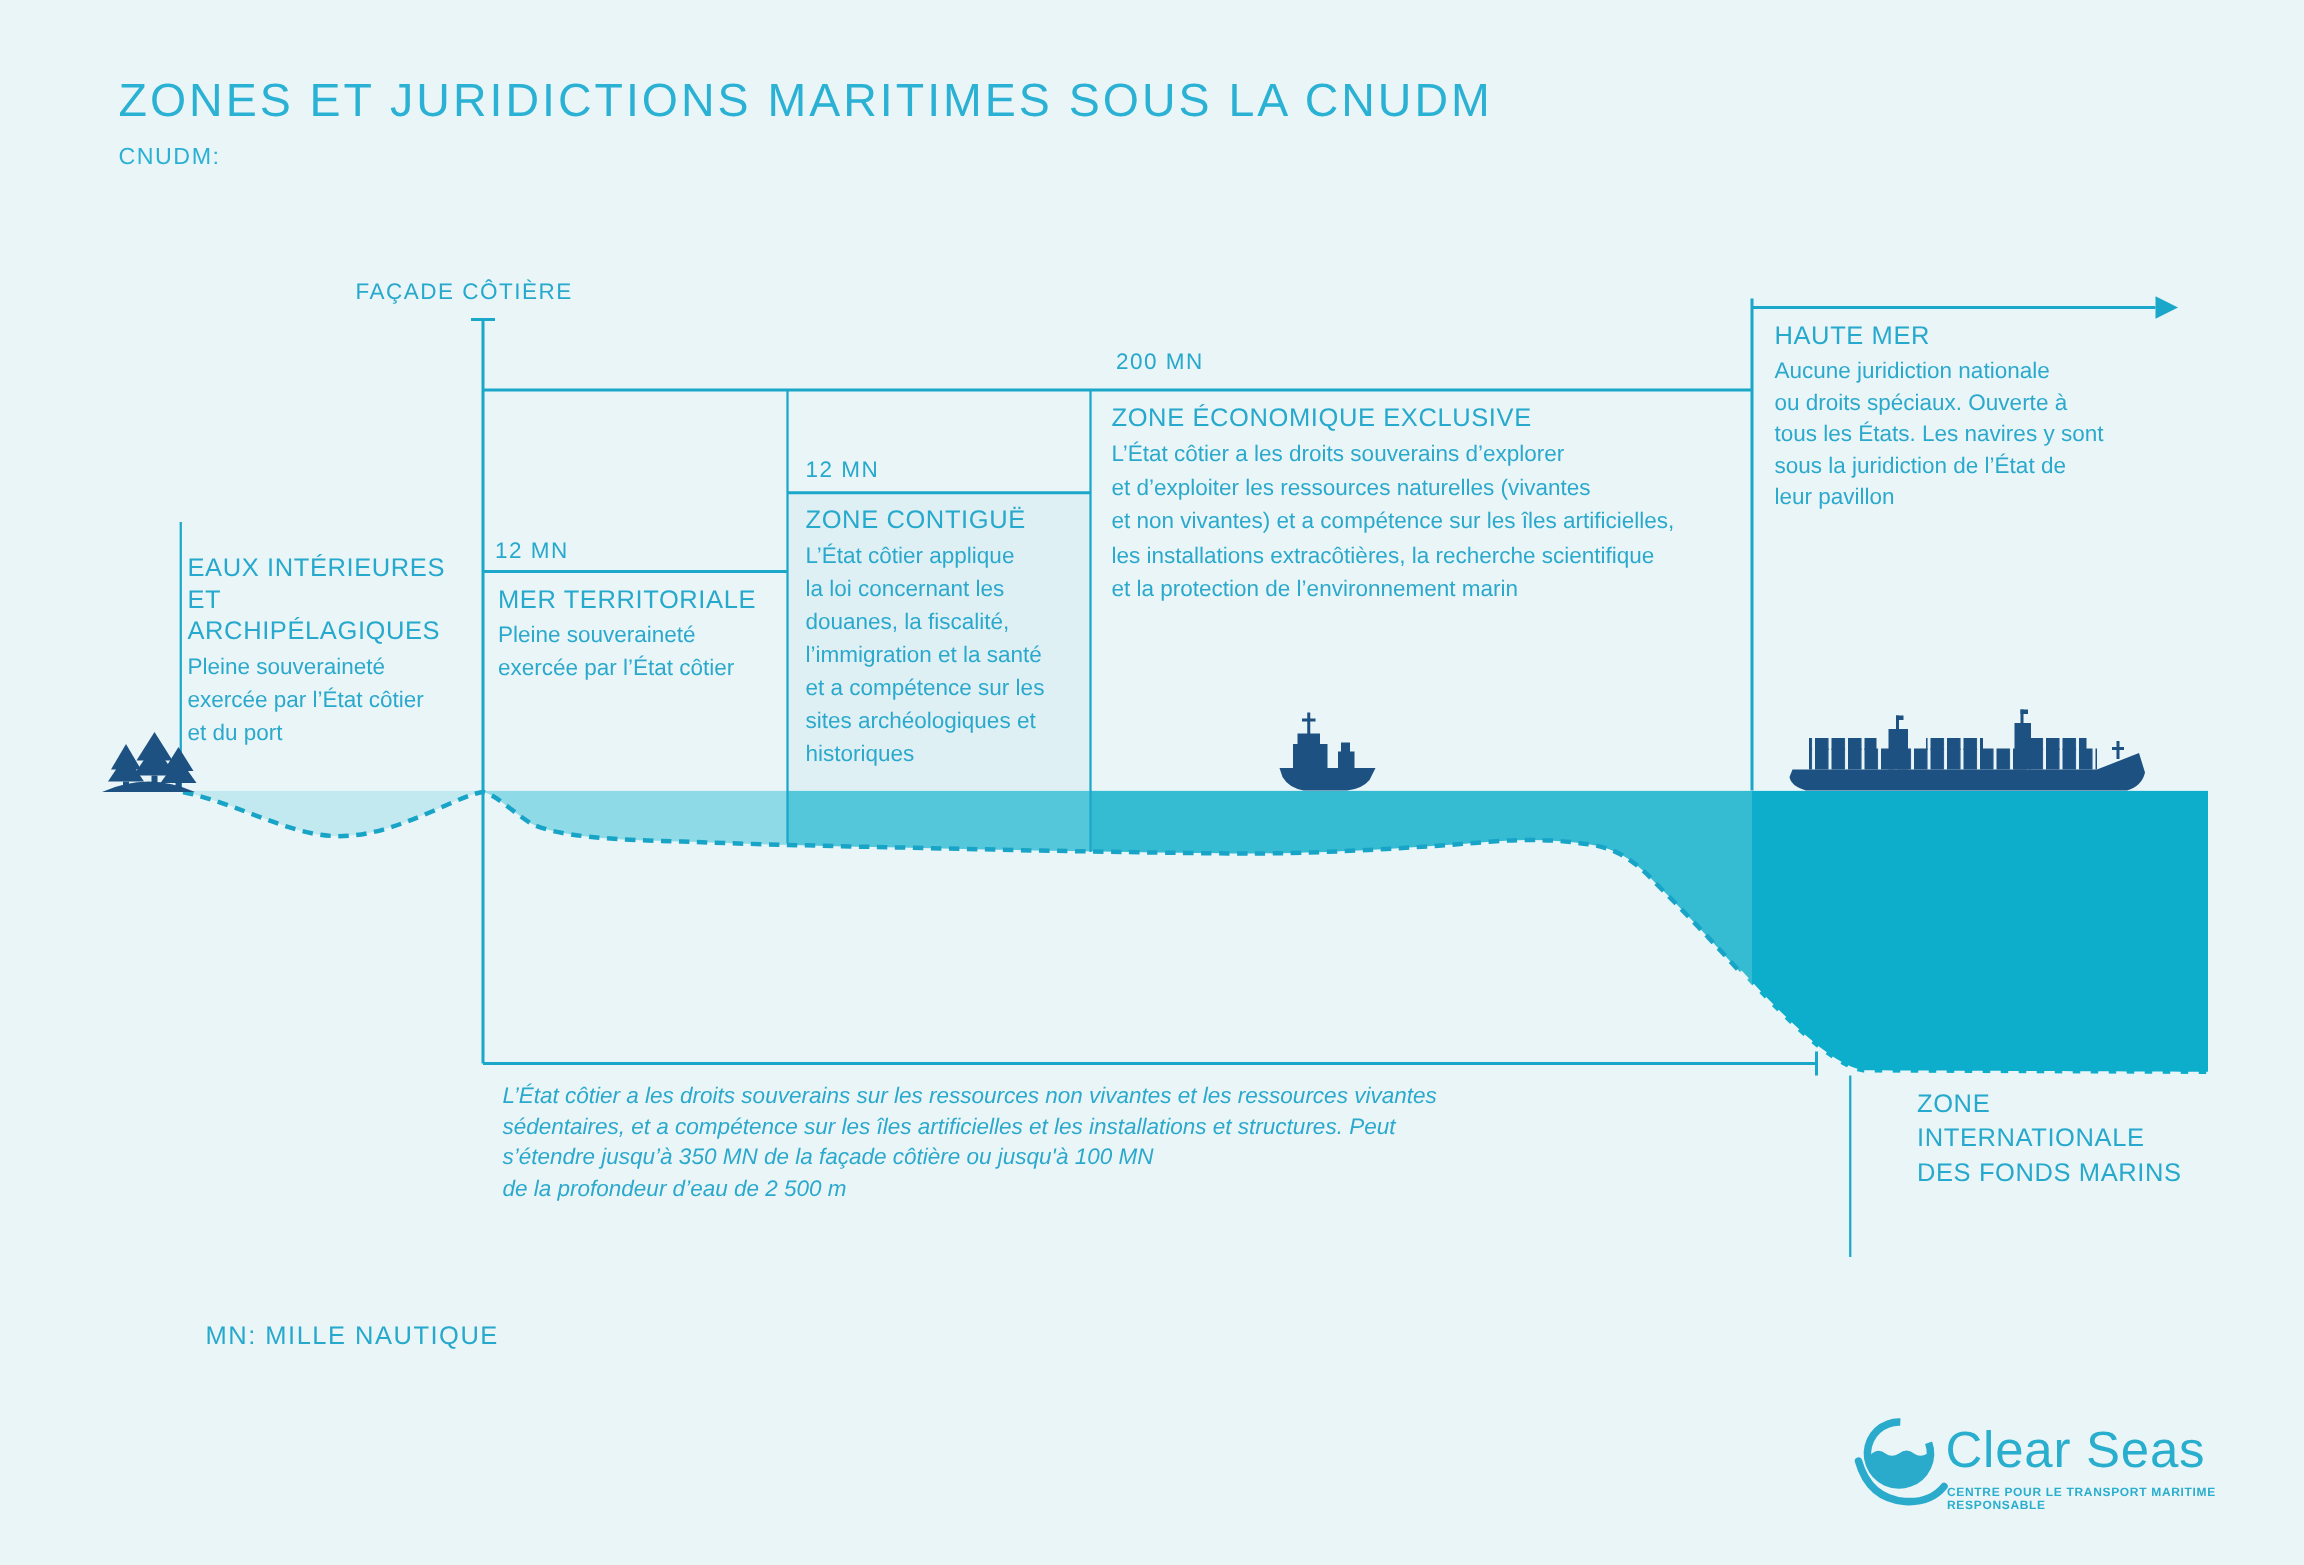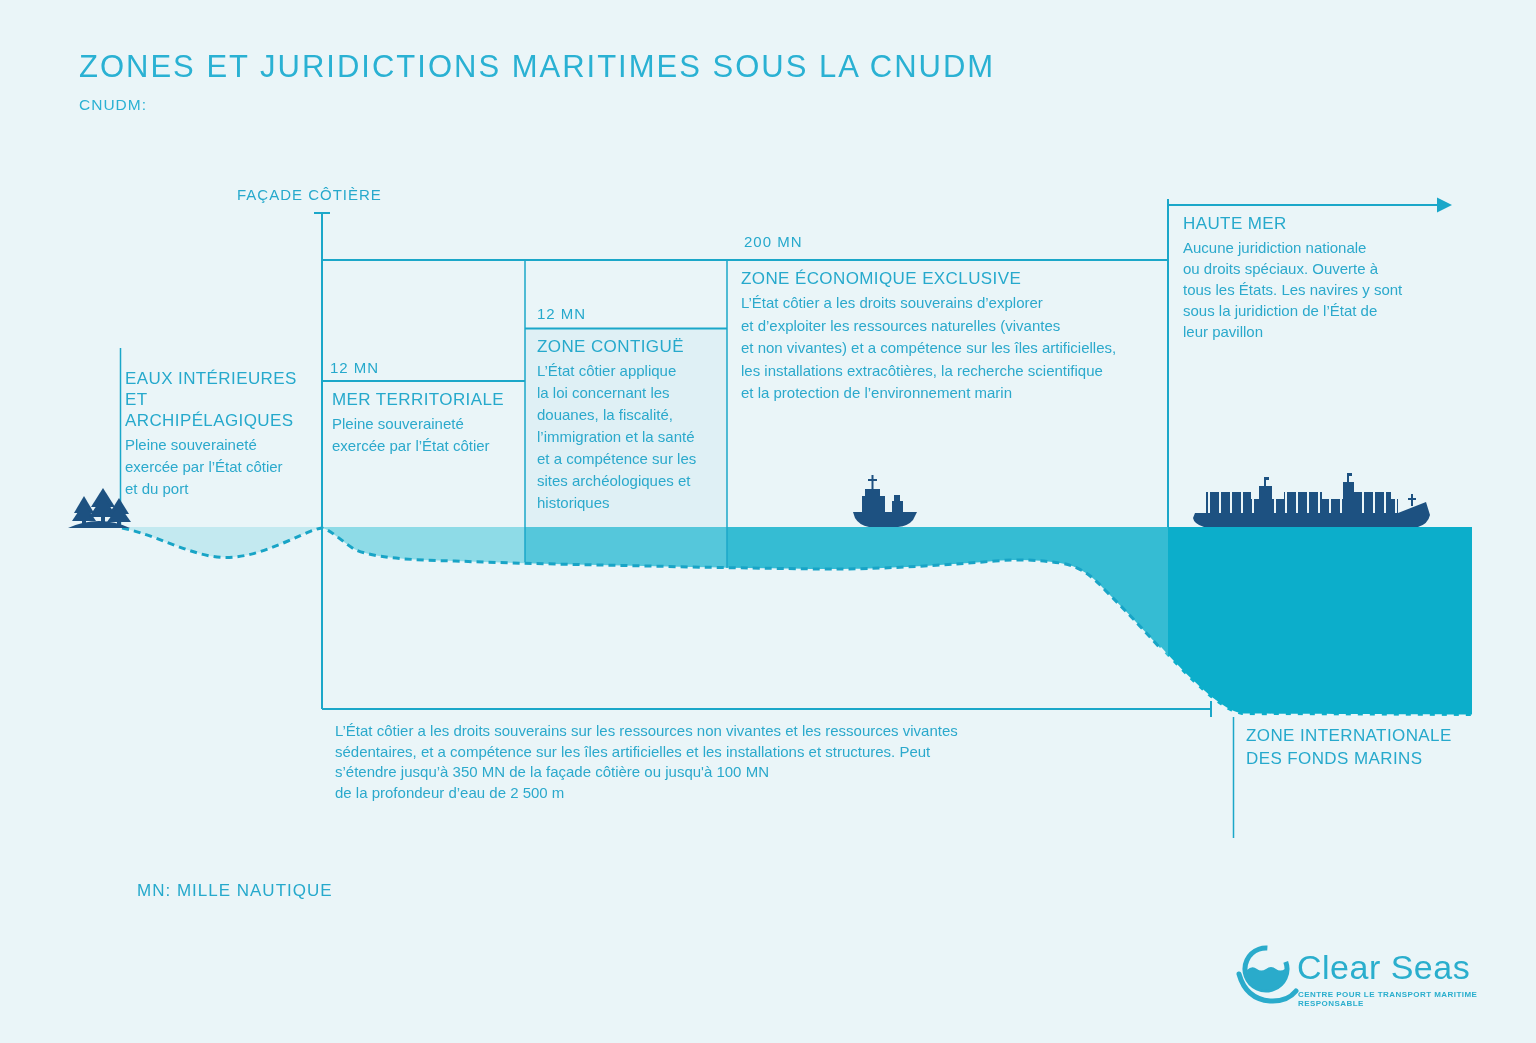--- a/index.html
+++ b/index.html
@@ -22,21 +22,21 @@
     font-size:15px;letter-spacing:1px;color:#26a9cc;font-weight:400;
   }
   .ztitle{
     font-size:17px;letter-spacing:.4px;color:#26a9cc;font-weight:400;
     white-space:pre-line;line-height:21px;
   }
   .zbody{
     font-size:15px;color:#2ba9cc;font-weight:400;
     white-space:pre-line;line-height:22px;margin-top:3px;
   }
-  .zbody.tight{line-height:20.5px;}
+  .zbody.tight{line-height:20.5px;font-style:italic;}
   .zbody.roomy{line-height:22.5px;}
   .footnote{font-size:17px;letter-spacing:1px;color:#26a9cc;}
   .logo-name{font-size:34px;letter-spacing:.5px;color:#2aaecd;font-weight:400;}
   .logo-tag{font-size:8px;letter-spacing:.45px;color:#2aaecd;font-weight:700;}
   .mline{stroke:#1ba7c9;stroke-width:2;fill:none;}
   .thin{stroke-width:1.5;}
   .dash-teal{stroke:#18a4c6;stroke-width:3;fill:none;stroke-dasharray:7 5;}
   .dash-light{stroke:#eaf5f8;stroke-width:3;fill:none;stroke-dasharray:7 5;}
 </style>
 </head>
@@ -194,21 +194,21 @@
   </div>
 
   <div class="abs" style="left:335px;top:718px;width:690px;">
     <div class="zbody tight">L’État côtier a les droits souverains sur les ressources non vivantes et les ressources vivantes
 sédentaires, et a compétence sur les îles artificielles et les installations et structures. Peut
 s’étendre jusqu’à 350 MN de la façade côtière ou jusqu'à 100 MN
 de la profondeur d’eau de 2 500 m</div>
   </div>
 
   <div class="abs" style="left:1246px;top:724px;width:210px;">
-    <div class="ztitle" style="line-height:23px;">ZONE INTERNATIONALE
+    <div class="ztitle" style="line-height:23px;margin-left:32px;">ZONE INTERNATIONALE
 DES FONDS MARINS</div>
   </div>
 
   <div class="abs footnote" style="left:137px;top:881px;">MN: MILLE NAUTIQUE</div>
 
   <div class="abs logo-name" style="left:1297px;top:948px;">Clear Seas</div>
   <div class="abs logo-tag" style="left:1298px;top:990px;">CENTRE POUR LE TRANSPORT MARITIME RESPONSABLE</div>
 
 </div>
 

